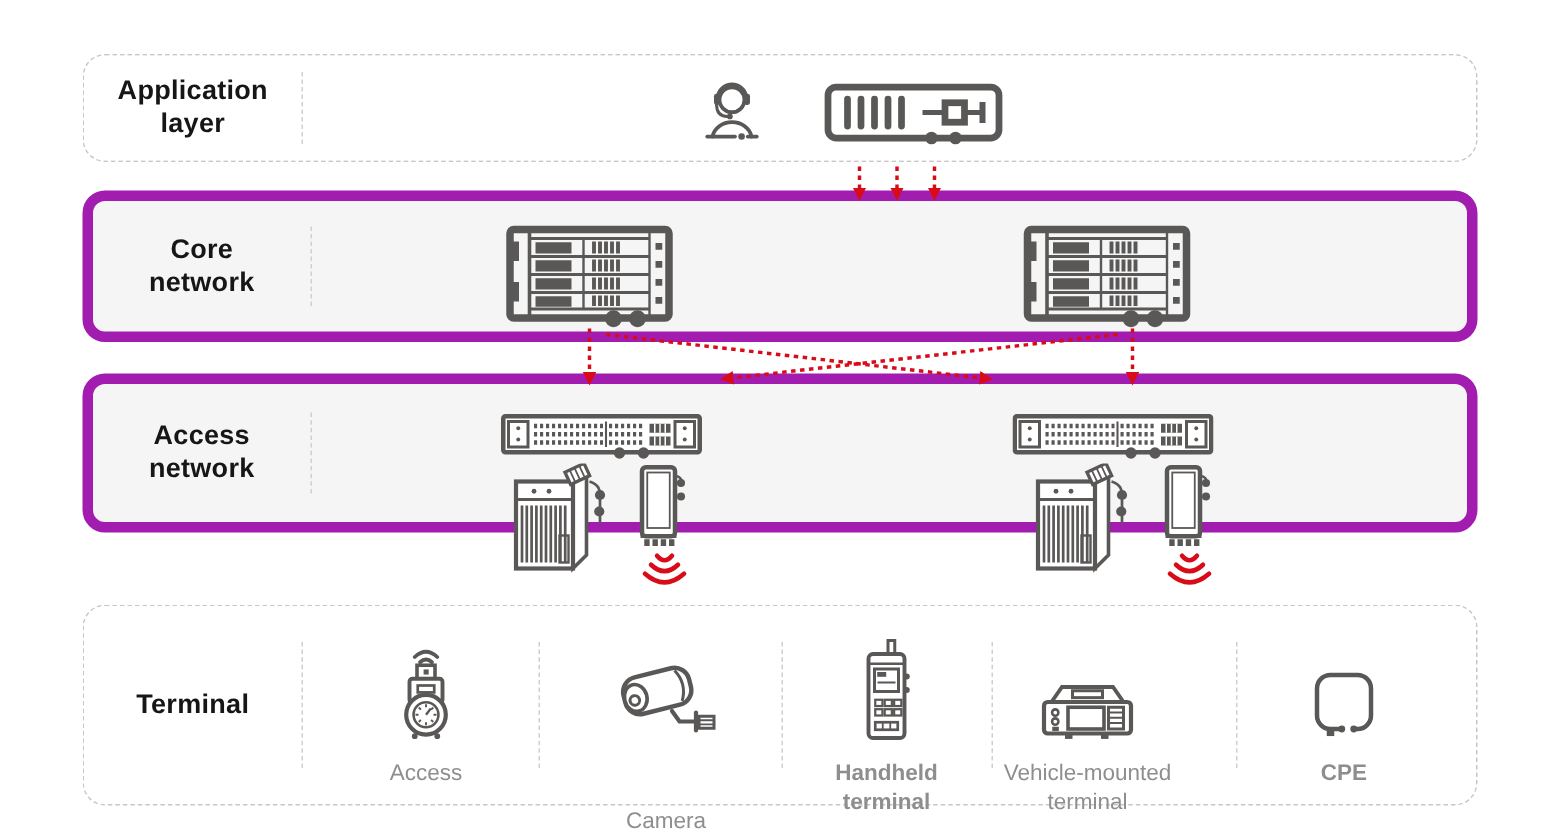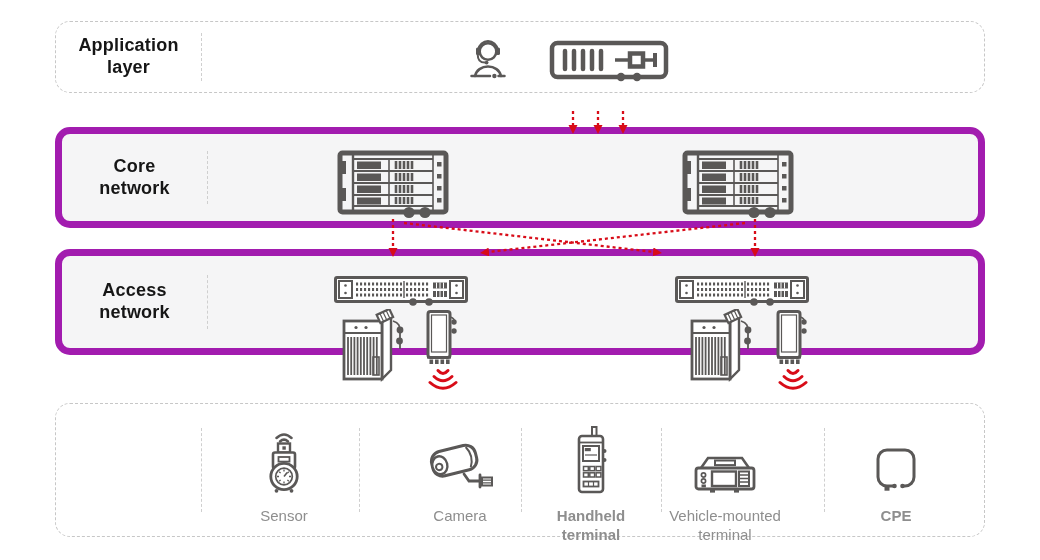--- a/index.html
+++ b/index.html
@@ -1,21 +1,21 @@
 <!DOCTYPE html>
 <html><head>
 <meta charset="utf-8">
 <style>
   html,body{margin:0;padding:0;background:#fff;}
   .canvas{position:relative;width:1040px;height:560px;background:#fff;overflow:hidden;
           font-family:"Liberation Sans",sans-serif;}
   .layer{position:absolute;left:55px;width:930px;border-radius:15px;box-sizing:border-box;}
   .layer.dashed{border:1px dashed #c7c7c7;background:#fff;}
   .layer.solid{background:#f5f5f6;border:7px solid #a21caf;}
-  #layer-application{top:21px;height:72px;}
+  #layer-application{top:36px;height:72px;}
   #layer-core{top:127px;height:101px;}
   #layer-access{top:249px;height:106px;padding-left:20px;}
   #layer-terminal{top:403px;height:134px;}
   .layer-label{position:absolute;left:0;top:0;bottom:0;width:145px;display:flex;align-items:center;
                justify-content:center;text-align:center;font-weight:bold;font-size:18px;color:#161616;
                line-height:1.22;letter-spacing:.2px;}
   .layer-label span{display:block;max-width:112px;}
   #layer-core .layer-label span,#layer-access .layer-label span{max-width:96px;}
   .vdivider{position:absolute;width:0;border-left:1px dashed #cfcfcf;}
   .icon-abs{position:absolute;}
@@ -262,20 +262,23 @@
     <div class="icon-abs" style="left:714px;top:112px;">
       <svg width="34" height="23" viewBox="0 0 34 23" fill="none" stroke="#d80c18" stroke-linecap="round">
         <path d="M12 2.5 Q17 8.5 22 2.5" stroke-width="3"></path>
         <path d="M8 8.5 Q17 17 26 8.5" stroke-width="3"></path>
         <path d="M4 14.5 Q17 26 30 14.5" stroke-width="3"></path>
       </svg>
     </div>
   </section>
 
   <section class="layer dashed" id="layer-terminal">
+    <div class="layer-label">
+      <span>Terminal</span>
+    </div>
     <div class="vdivider" style="left:145px;top:24px;bottom:24px;"></div>
     <div class="vdivider" style="left:303px;top:24px;bottom:24px;"></div>
     <div class="vdivider" style="left:465px;top:24px;bottom:24px;"></div>
     <div class="vdivider" style="left:605px;top:24px;bottom:24px;"></div>
     <div class="vdivider" style="left:768px;top:24px;bottom:24px;"></div>
 
     <div class="t-item" style="left:158px;">
       <div class="t-icon">
         <svg width="52" height="64" viewBox="0 0 52 64" fill="none" stroke="#5a5857">
           <path d="M18.5 8 Q26 1 33.5 8" stroke-width="2.5" stroke-linecap="round"></path>
@@ -287,24 +290,24 @@
           <circle cx="26" cy="46.5" r="13.2" stroke-width="2.8" fill="#fff"></circle>
           <circle cx="26" cy="46.5" r="8.3" stroke-width="1.7"></circle>
           <g stroke-width="1.3">
             <path d="M26 39.5 V41.5 M26 51.5 V53.5 M19 46.5 H21 M31 46.5 H33 M21.2 41.7 L22.6 43.1 M29.4 49.9 L30.8 51.3 M30.8 41.7 L29.4 43.1 M22.6 49.9 L21.2 51.3"></path>
           </g>
           <path d="M26 46.5 L29.2 42.4" stroke-width="1.6"></path>
           <circle cx="18.5" cy="60.8" r="1.9" fill="#5a5857" stroke="none"></circle>
           <circle cx="33.5" cy="60.8" r="1.9" fill="#5a5857" stroke="none"></circle>
         </svg>
       </div>
-      <div class="t-label">Sensor</div>
-    </div>
-
-    <div class="t-item" style="left:334px;">
+      <div class="t-label">Access</div>
+    </div>
+
+    <div class="t-item" style="left:318px;gap:32px;">
       <div class="t-icon">
         <svg width="74" height="54" viewBox="0 0 74 54" fill="none" stroke="#5a5857">
           <g transform="rotate(-14 32 22)">
             <rect x="9" y="8" width="45" height="25" rx="10" stroke-width="3" fill="#fff"></rect>
             <ellipse cx="16.5" cy="21.5" rx="7.5" ry="9" stroke-width="2.4" fill="#fff"></ellipse>
             <circle cx="15.5" cy="23" r="3.2" stroke-width="2"></circle>
             <path d="M46 10 q6 10.5 0 21" stroke-width="2"></path>
           </g>
           <path d="M41 34 L46 41 H57" stroke-width="2.8" stroke-linecap="round"></path>
           <path d="M57 35 V47" stroke-width="2.8" stroke-linecap="round"></path>

